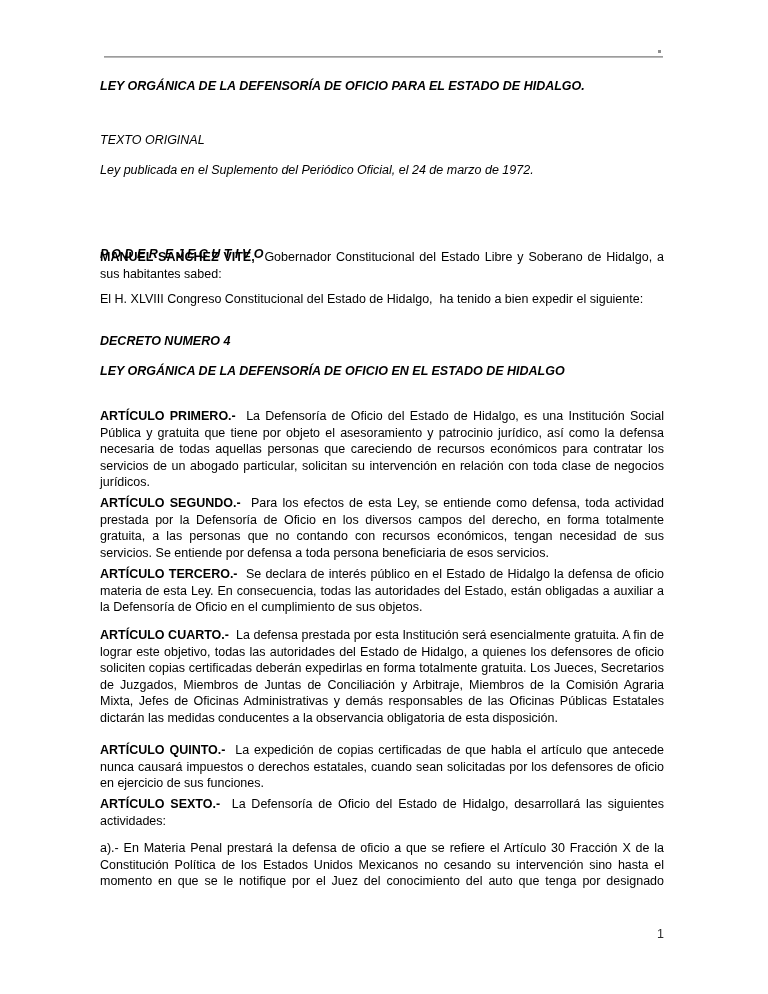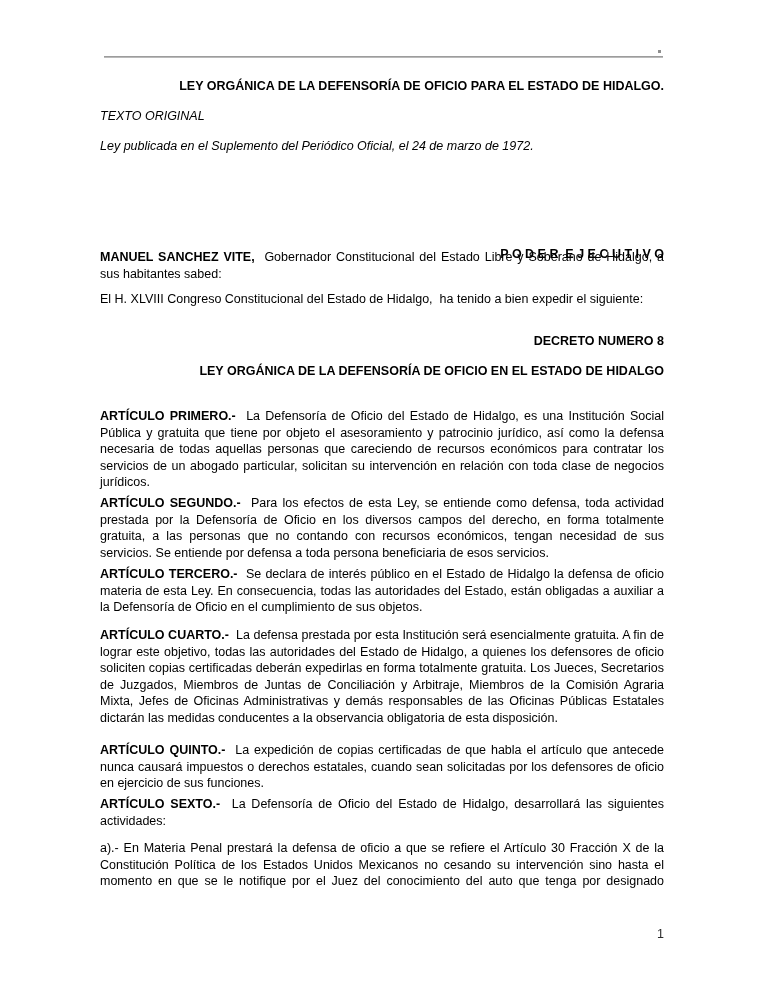--- a/index.html
+++ b/index.html
@@ -17,23 +17,23 @@
     background: linear-gradient(to bottom, #8d8d8d, #c9c9c9);
   }
   .rule-dot {
     position: absolute; left: 658px; top: 50px; width: 3px; height: 3px;
     background: #8f8f8f;
   }
   .blk {
     position: absolute; left: 100px; width: 564px;
     font-size: 12.5px; line-height: 16.5px; margin: 0;
   }
-  .center { text-align: right; }
+  .center { text-align: left; font-style: italic; }
   .b { font-weight: bold; }
-  .i { font-style: italic; }
+  .i { font-style: italic; margin-top: 24px; }
   .just { text-align: justify; white-space: pre-wrap; }
   .just-all { text-align: justify; text-align-last: justify; white-space: pre-wrap; }
   .pre { white-space: pre; margin-top: 25px; }
   .lead { font-weight: bold; }
   .pagenum { text-align: right; color: #2b2b2b; }
 </style>
 </head>
 <body>
 
 <div class="page">
@@ -47,21 +47,21 @@
 
   <div class="blk i" style="top:138px">Ley publicada en el Suplemento del Periódico Oficial, el 24 de marzo de 1972.</div>
 
 
   <div class="blk center b pre" style="top:221px">P O D E R  E J E C U T I V O</div>
 
   <p class="blk just" style="top:249px"><span class="lead">MANUEL SANCHEZ VITE,</span><span>  Gobernador Constitucional del Estado Libre y Soberano de Hidalgo, a sus habitantes sabed:</span></p>
 
   <p class="blk just" style="top:291px">El H. XLVIII Congreso Constitucional del Estado de Hidalgo,  ha tenido a bien expedir el siguiente:</p>
 
-  <div class="blk center b" style="top:333px">DECRETO NUMERO 8</div>
+  <div class="blk center b" style="top:333px">DECRETO NUMERO 4</div>
 
   <div class="blk center b" style="top:363px">LEY ORGÁNICA DE LA DEFENSORÍA DE OFICIO EN EL ESTADO DE HIDALGO</div>
 
   <p class="blk just" style="top:408px"><span class="lead">ARTÍCULO PRIMERO.-</span><span>  La Defensoría de Oficio del Estado de Hidalgo, es una Institución Social Pública y gratuita que tiene por objeto el asesoramiento y patrocinio jurídico, así como la defensa necesaria de todas aquellas personas que careciendo de recursos económicos para contratar los servicios de un abogado particular, solicitan su intervención en relación con toda clase de negocios jurídicos.</span></p>
 
   <p class="blk just" style="top:495px"><span class="lead">ARTÍCULO SEGUNDO.-</span><span>  Para los efectos de esta Ley, se entiende como defensa, toda actividad prestada por la Defensoría de Oficio en los diversos campos del derecho, en forma totalmente gratuita, a las personas que no contando con recursos económicos, tengan necesidad de sus servicios. Se entiende por defensa a toda persona beneficiaria de esos servicios.</span></p>
 
   <p class="blk just" style="top:566px"><span class="lead">ARTÍCULO TERCERO.-</span><span>  Se declara de interés público en el Estado de Hidalgo la defensa de oficio materia de esta Ley. En consecuencia, todas las autoridades del Estado, están obligadas a auxiliar a la Defensoría de Oficio en el cumplimiento de sus objetos.</span></p>
 
   <p class="blk just" style="top:627px"><span class="lead">ARTÍCULO CUARTO.-</span><span>  La defensa prestada por esta Institución será esencialmente gratuita. A fin de lograr este objetivo, todas las autoridades del Estado de Hidalgo, a quienes los defensores de oficio soliciten copias certificadas deberán expedirlas en forma totalmente gratuita. Los Jueces, Secretarios de Juzgados, Miembros de Juntas de Conciliación y Arbitraje, Miembros de la Comisión Agraria Mixta, Jefes de Oficinas Administrativas y demás responsables de las Oficinas Públicas Estatales dictarán las medidas conducentes a la observancia obligatoria de esta disposición.</span></p>

